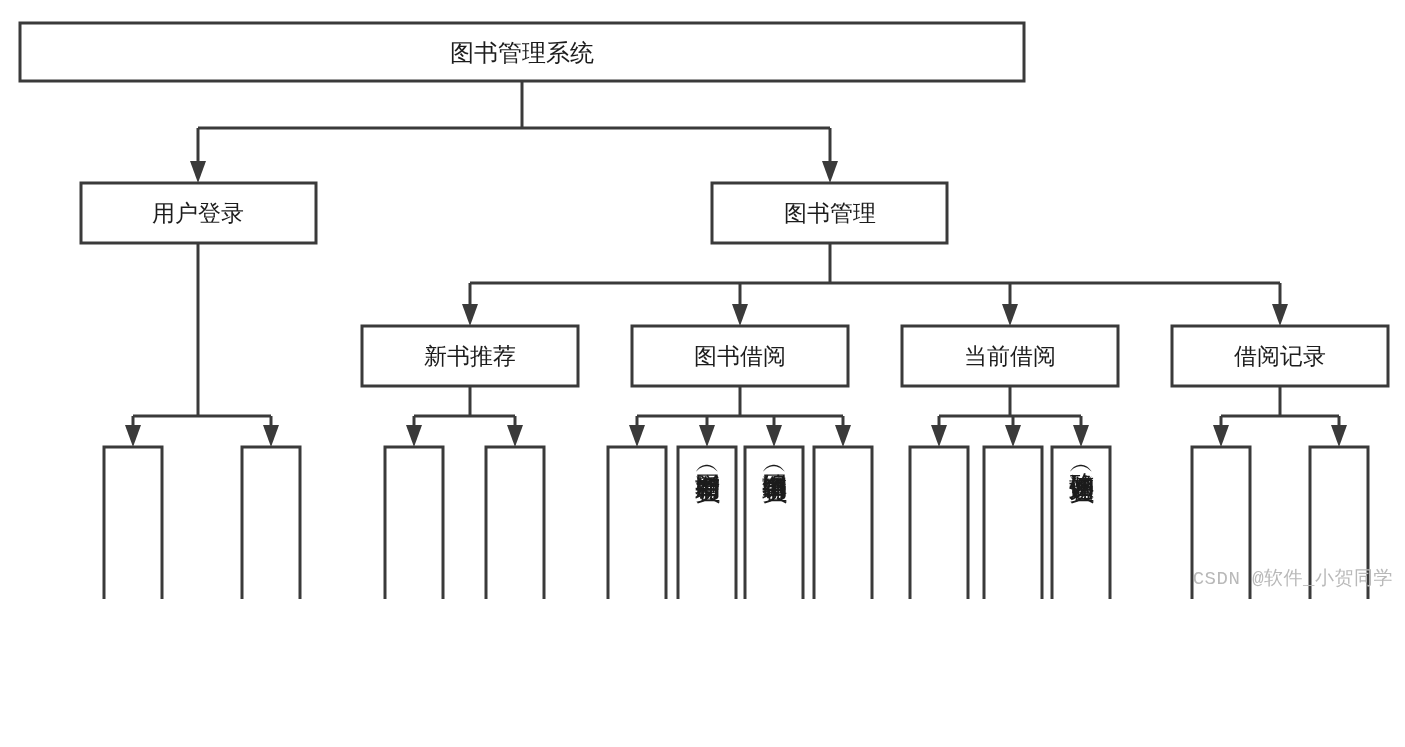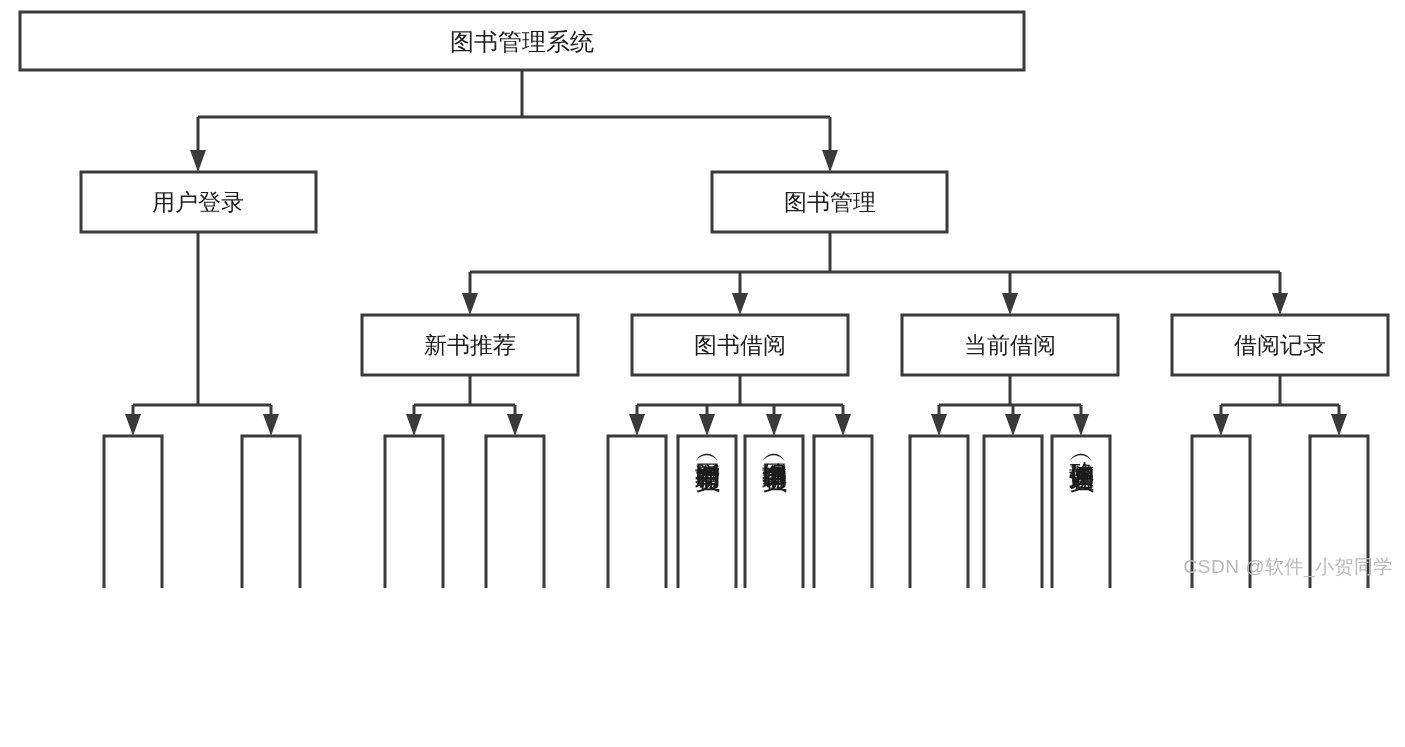--- a/index.html
+++ b/index.html
@@ -10,20 +10,21 @@
   }
   body {
     font-family: "DejaVu Sans", "Liberation Sans", sans-serif;
   }
   #diagram-root {
     position: relative;
     width: 1405px;
     height: 588px;
     background: #ffffff;
     overflow: hidden;
+    margin-top: 11px;
   }
   svg.diagram-canvas {
     position: absolute;
     top: 0;
     left: 0;
     width: 1405px;
     height: 747px;
     display: block;
   }
   .node-box {
@@ -65,21 +66,21 @@
     line-height: 1.05;
     letter-spacing: 3px;
     color: #1c1c1c;
     white-space: nowrap;
     text-align: center;
   }
   .watermark {
     position: absolute;
     right: 12px;
     bottom: 8px;
-    font-family: Liberation Sans, sans-serif;
+    font-family: Liberation Mono, monospace;
     font-size: 19px;
     color: #b9b9b9;
     letter-spacing: 0.5px;
     white-space: nowrap;
     pointer-events: none;
   }
 </style>
 </head>
 <body>
 

